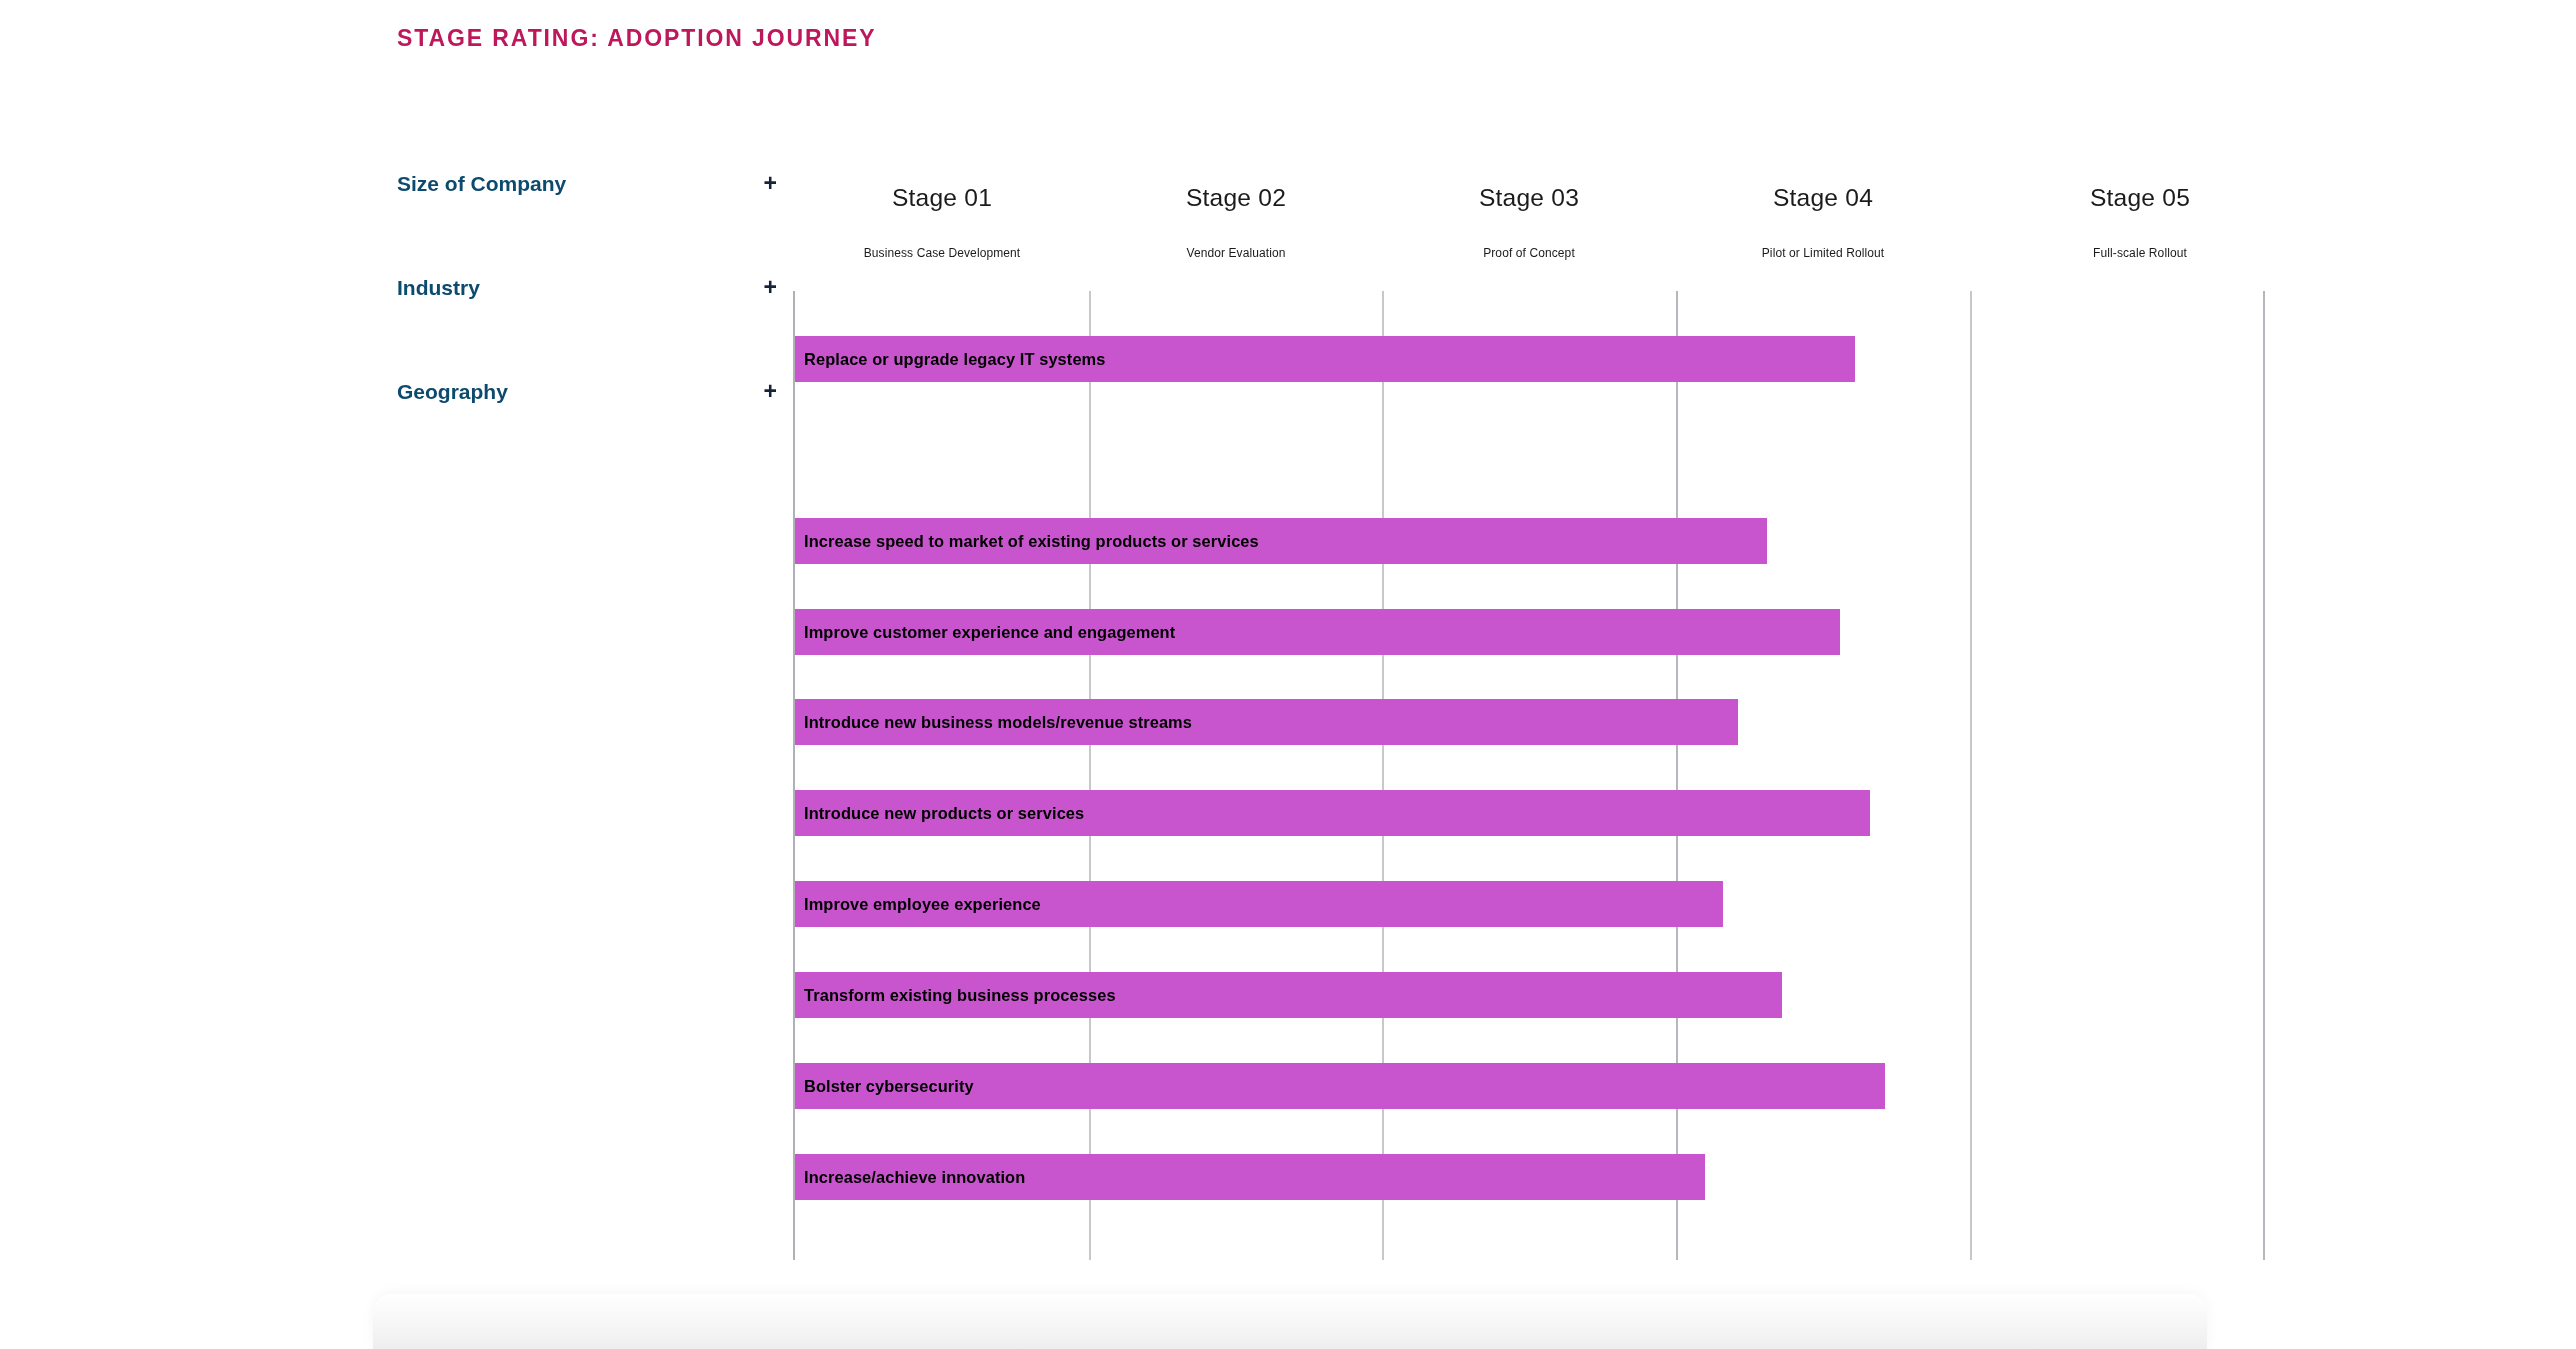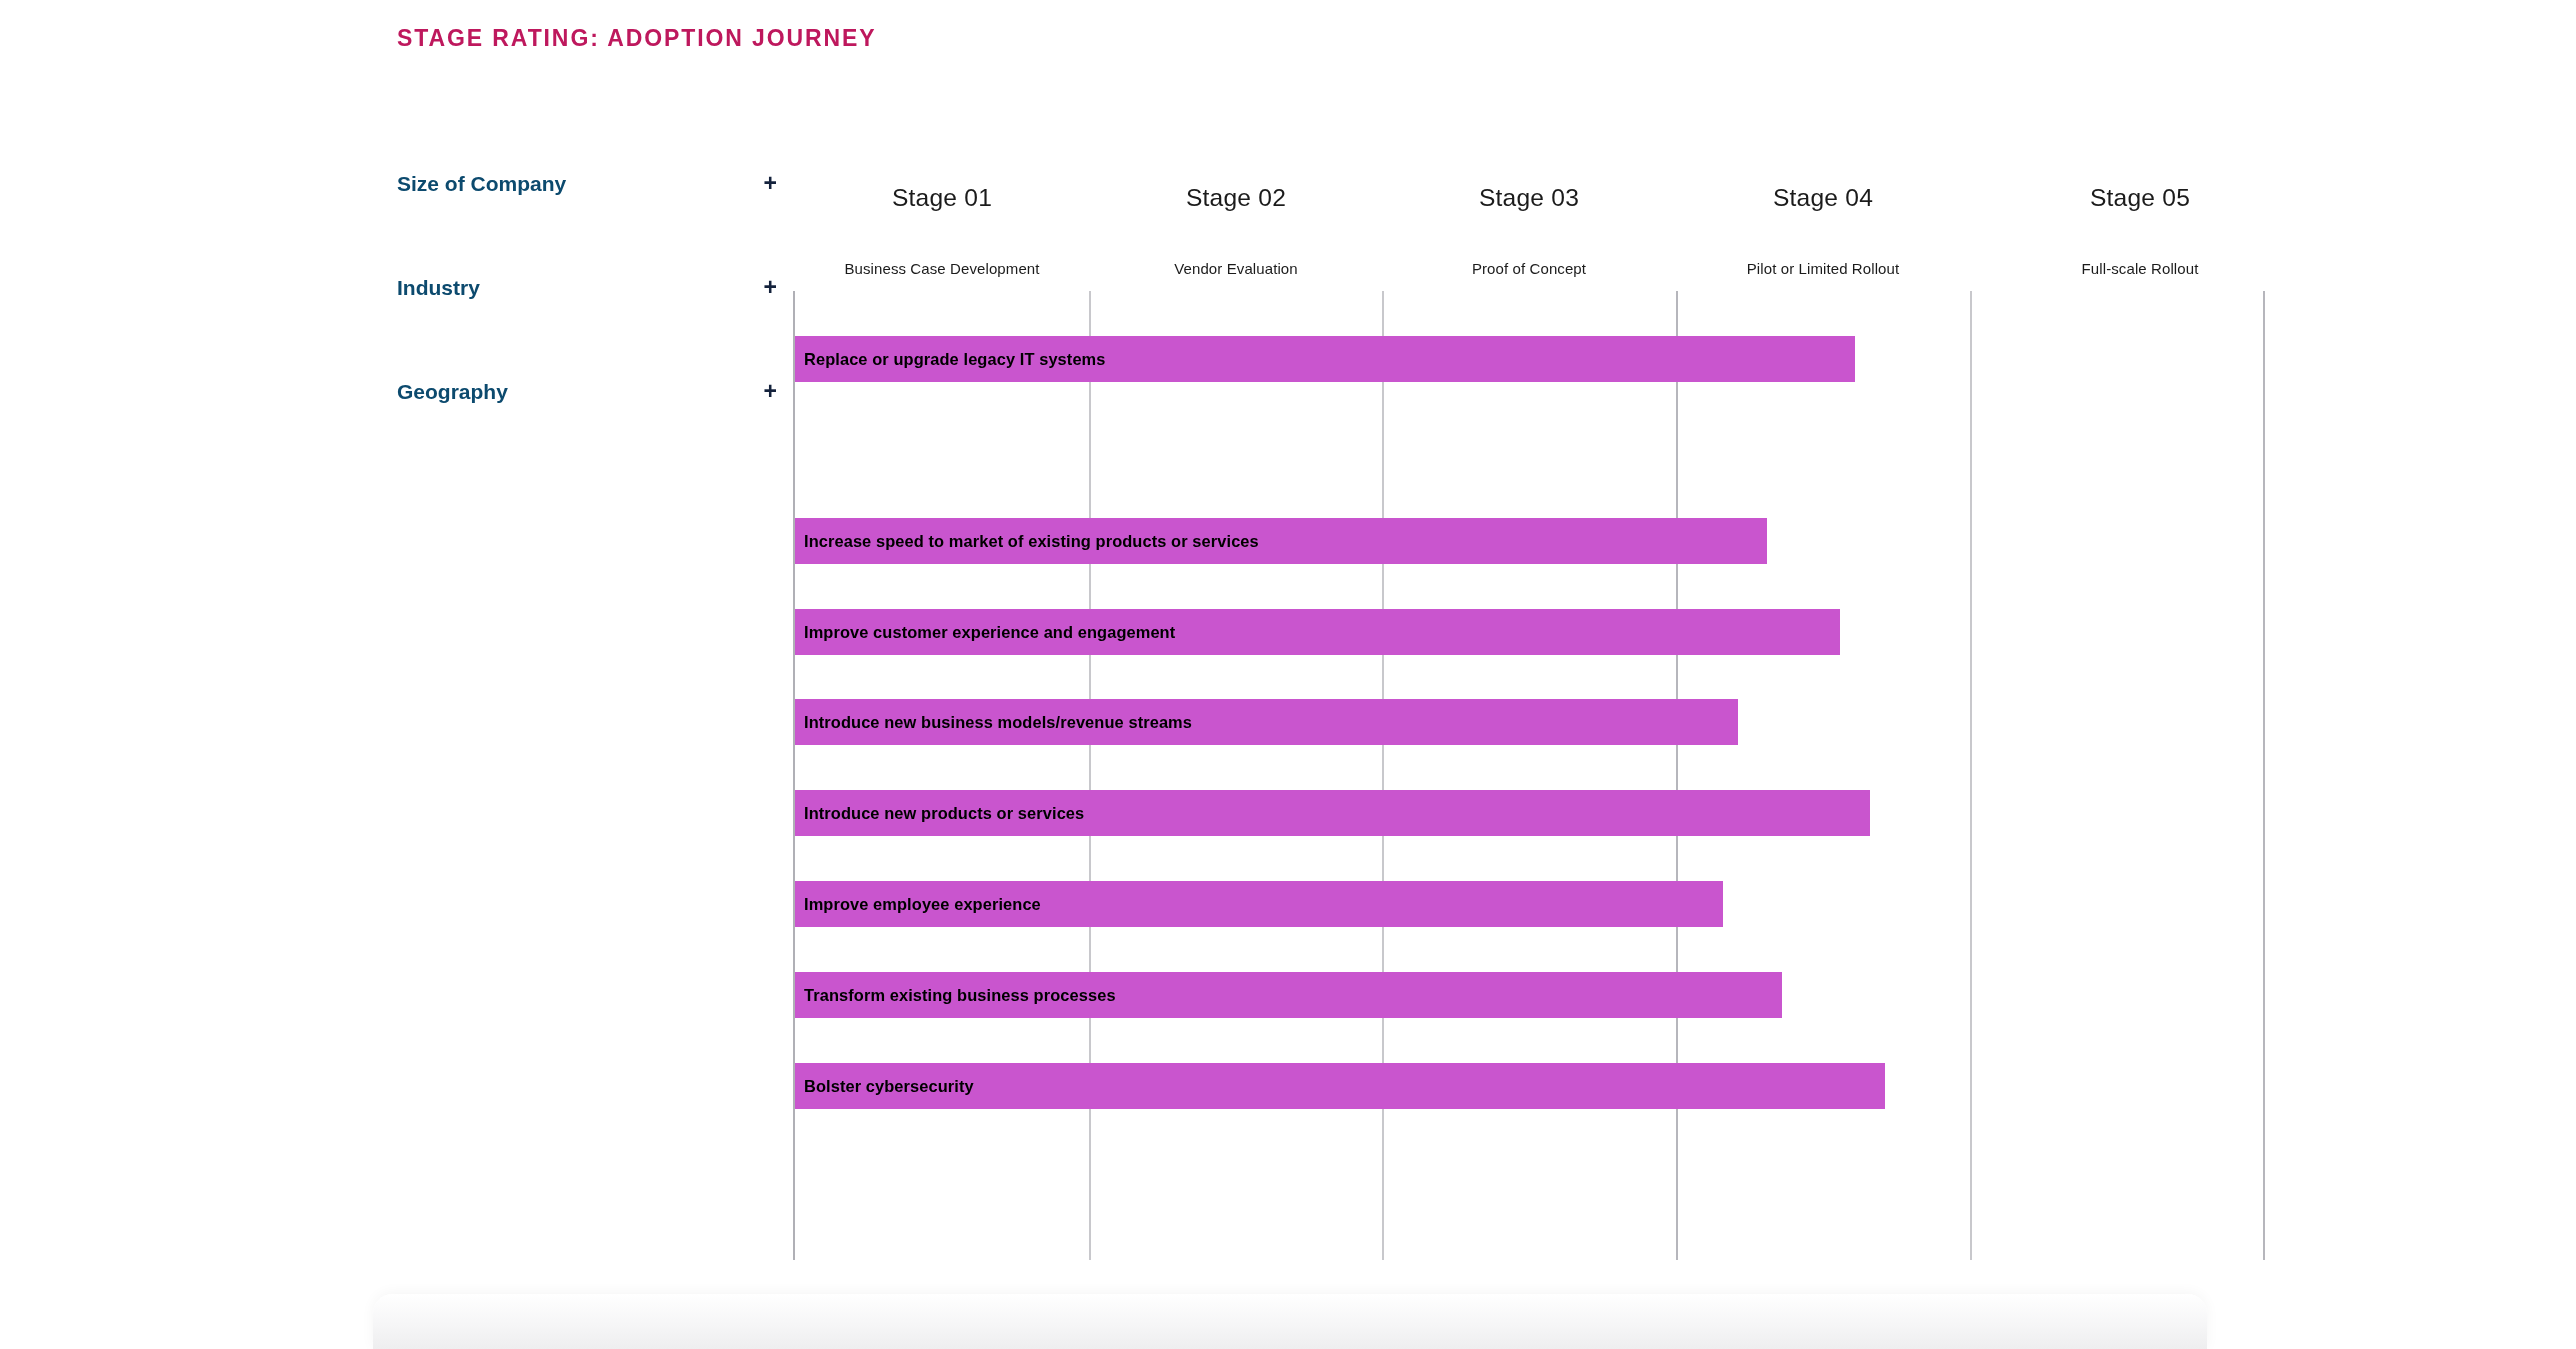--- a/index.html
+++ b/index.html
@@ -82,22 +82,22 @@
     text-align: center;
     white-space: nowrap;
   }
   .stage-head .stage-name {
     font-size: 24.6px;
     font-weight: 400;
     color: #1b1b1b;
     letter-spacing: 0.2px;
   }
   .stage-head .stage-sub {
-    margin-top: 48px;
-    font-size: 15px;
+    margin-top: 34px;
+    font-size: 12px;
     font-weight: 400;
     color: #1b1b1b;
     letter-spacing: 0.1px;
   }
 
   
   .gridline {
     position: absolute;
     top: 0;
     width: 1.5px;
@@ -242,19 +242,24 @@
         <div class="bar-row" style="top: 681px; width: 987px;">
           <div class="bar" style="background: rgb(201, 85, 206);">
             <span class="bar-label">Transform existing business processes</span>
           </div>
         </div>
         <div class="bar-row" style="top: 772px; width: 1090px;">
           <div class="bar" style="background: rgb(201, 85, 206);">
             <span class="bar-label">Bolster cybersecurity</span>
           </div>
         </div>
+        <div class="bar-row" style="top: 863px; width: 910px;">
+          <div class="bar" style="background: rgb(201, 85, 206);">
+            <span class="bar-label">Increase/achieve innovation</span>
+          </div>
+        </div>
       </div>
   </div>
 
   <div class="card-shadow"></div>
 
 </div>
 
 
 </body></html>

